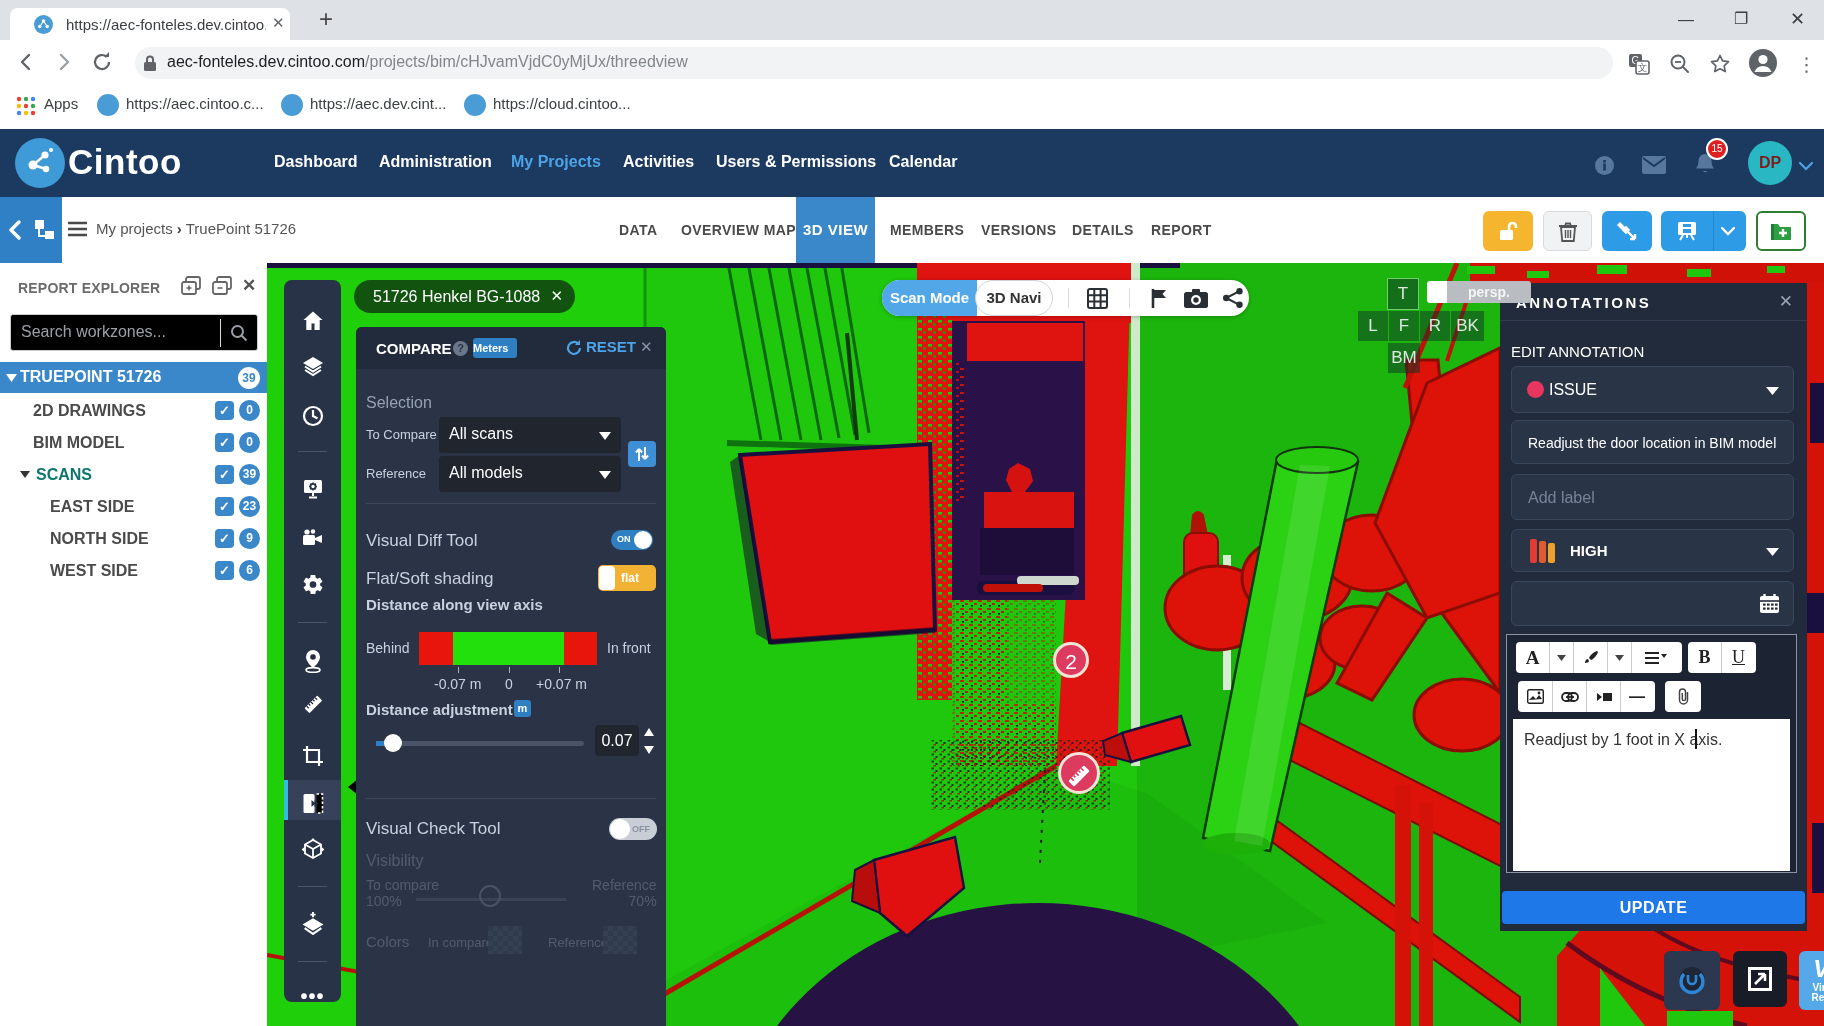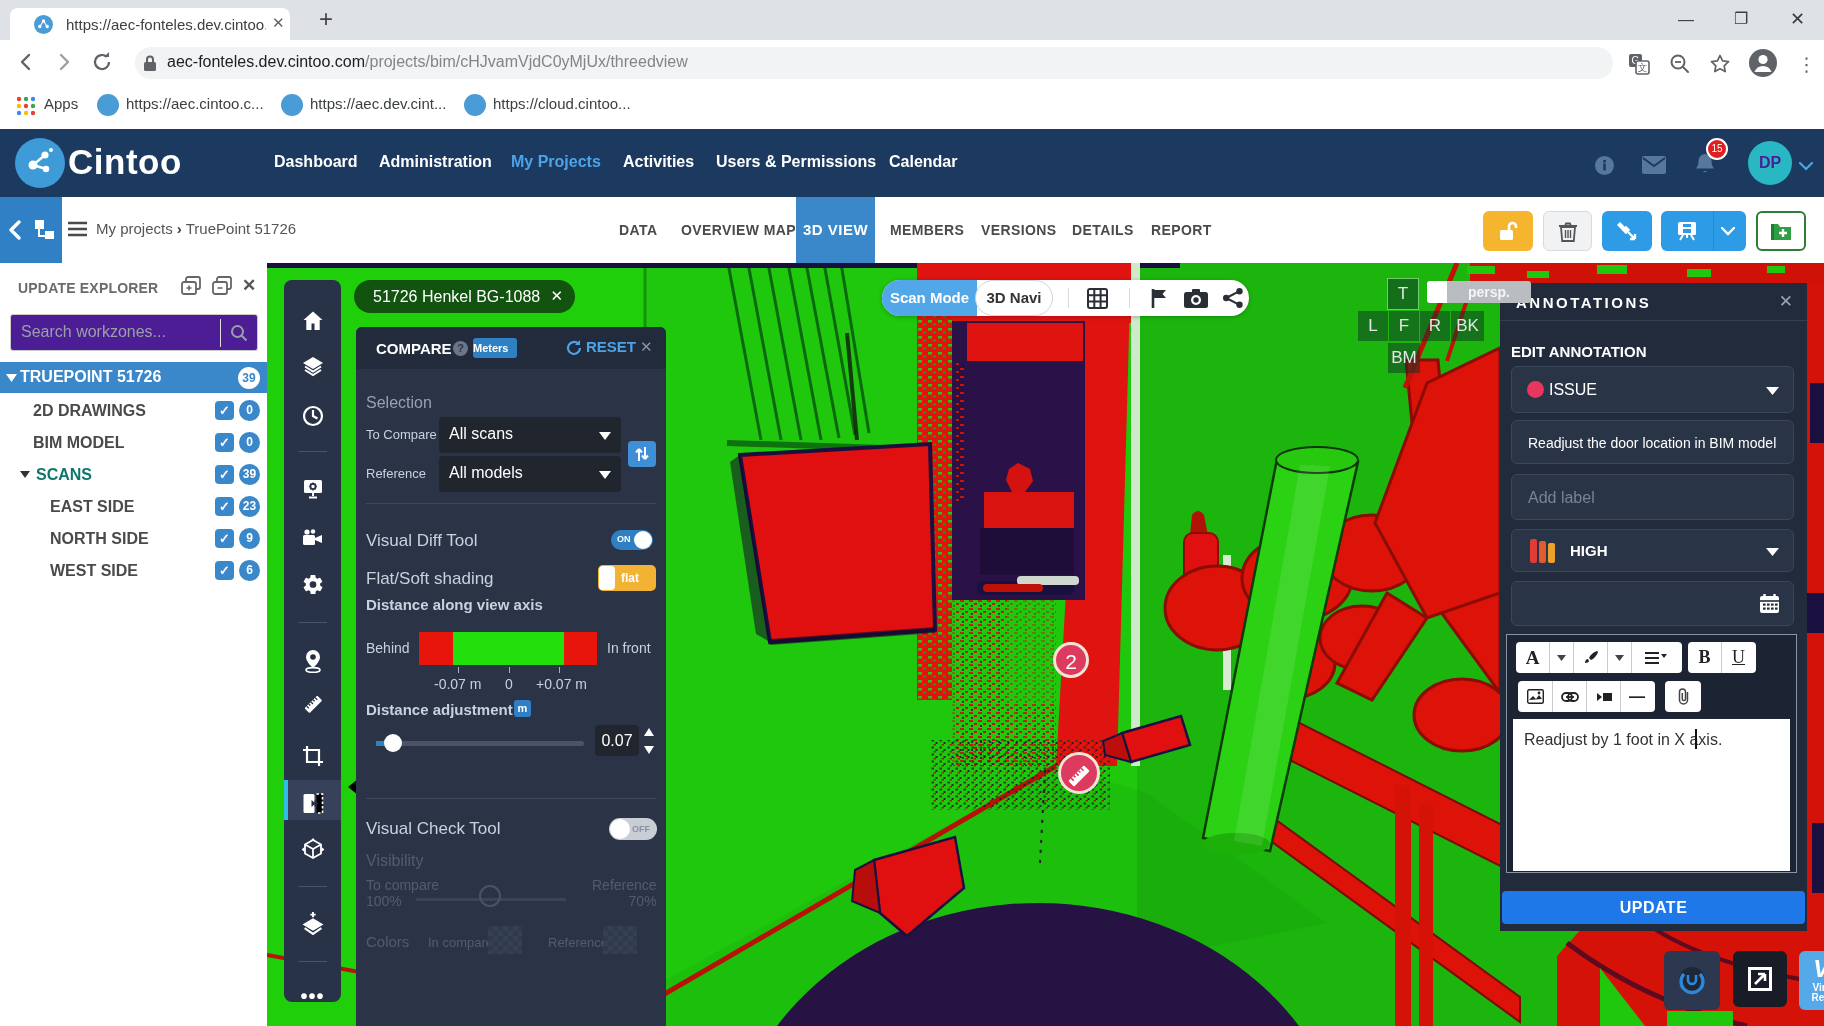--- a/index.html
+++ b/index.html
@@ -21,36 +21,36 @@
 #url span { color:#80868b; }
 #bookbar { left:0; top:85px; width:1824px; height:44px; background:#fff; }
 .bm { top:10px; font-size:15px; color:#3c4043; white-space:nowrap; }
 .bmfav { width:22px; height:22px; border-radius:50%; background:#4a9cd6; top:9px; }
 
 
 #navbar { left:0; top:129px; width:1824px; height:68px; background:#1c3a60; }
 #brand { left:68px; top:13px; color:#fff; font-size:35px; font-weight:bold; letter-spacing:0.5px; }
 .nav { top:24px; color:#fff; font-size:16px; font-weight:bold; }
 .nav.active { color:#4da3e8; }
-#dp { left:1748px; top:12px; width:44px; height:44px; border-radius:50%; background:#29b7c3; color:#4c1d95; font-size:16px; font-weight:bold; text-align:center; line-height:44px; }
+#dp { left:1748px; top:12px; width:44px; height:44px; border-radius:50%; background:#29b7c3; color:#7f1d1d; font-size:16px; font-weight:bold; text-align:center; line-height:44px; }
 #bellbadge { left:1706px; top:9px; width:22px; height:22px; border-radius:50%; background:#e02020; border:2px solid #fff; color:#fff; font-size:10px; text-align:center; line-height:18px; }
 
 
 #subbar { left:0; top:197px; width:1824px; height:66px; background:#fff; }
 #subblue { left:0; top:0; width:62px; height:66px; background:#2f80c4; }
 #crumb { left:96px; top:23px; font-size:15px; color:#555; }
 .tab2 { top:25px; font-size:14px; color:#4a4a4a; letter-spacing:0.4px; font-weight:bold; white-space:nowrap; }
 #tab3d { left:796px; top:0px; width:79px; height:66px; background:#3a87ca; }
 #tab3d span { color:#fff; font-size:15px; font-weight:bold; letter-spacing:0.5px; line-height:66px; display:block; text-align:center; }
 .actbtn { top:14px; height:40px; border-radius:6px; }
 
 
 #sidebar { left:0; top:263px; width:267px; height:763px; background:#fff; }
 #pehead { left:18px; top:17px; font-size:14px; font-weight:bold; color:#6b6b6b; letter-spacing:0.2px; }
-#searchbox { left:10px; top:51px; width:248px; height:37px; border:1px solid #ccc; border-radius:3px; background:#4c1d95; }
+#searchbox { left:10px; top:51px; width:248px; height:37px; border:1px solid #ccc; border-radius:3px; background:#000000; }
 #searchbox span { position:absolute; left:10px; top:8px; font-size:16px; color:#9aa0a6; }
 .trow { left:0; width:267px; height:26px; font-size:16px; color:#3f3f3f; }
 #trowsel { left:0; top:99px; width:267px; height:31px; background:#3a87ca; }
 #trowsel .lbl { position:absolute; left:20px; top:6px; color:#fff; font-weight:bold; font-size:16px; }
 .cb { position:absolute; left:215px; width:19px; height:19px; background:#3a87ca; border-radius:4px; color:#fff; font-size:13px; text-align:center; line-height:19px; font-weight:bold; }
 .bdg { position:absolute; left:239px; width:21px; height:21px; background:#3a87ca; border-radius:50%; color:#fff; font-size:12px; font-weight:bold; text-align:center; line-height:21px; }
 
 
 #vp { left:267px; top:263px; width:1557px; height:763px; background:#1fc70d; overflow:hidden; }
 
@@ -270,21 +270,21 @@
   <div class="actbtn abs" style="left:1756px;width:50px;background:#fff;border:2px solid #2e7d32">
     <svg style="margin:8px auto 0;display:block" width="24" height="22" viewBox="0 0 24 22">
           <path d="M2 3h7l2 3h11v13H2z" fill="#2e9e44"></path>
           <rect x="2" y="3" width="3" height="16" fill="#1d7d31"></rect>
           <path d="M14 8v8M10 12h8" stroke="#fff" stroke-width="2.4"></path>
         </svg>
   </div>
 </div>
 
 <div id="sidebar" class="abs">
-  <div id="pehead" class="abs">UPDATE EXPLORER</div>
+  <div id="pehead" class="abs">REPORT EXPLORER</div>
   <svg class="abs" style="left:181px;top:13px" width="22" height="20" viewBox="0 0 22 20">
         <rect x="5" y="1" width="14" height="12" rx="2" fill="none" stroke="#666" stroke-width="1.8"></rect>
         <rect x="1" y="6" width="14" height="12" rx="2" fill="#fff" stroke="#666" stroke-width="1.8"></rect>
         <path d="M8 9.5v5M5.5 12h5" stroke="#666" stroke-width="1.6"></path>
       </svg>
   <svg class="abs" style="left:212px;top:13px" width="22" height="20" viewBox="0 0 22 20">
         <rect x="5" y="1" width="14" height="12" rx="2" fill="none" stroke="#666" stroke-width="1.8"></rect>
         <rect x="1" y="6" width="14" height="12" rx="2" fill="#fff" stroke="#666" stroke-width="1.8"></rect>
         <path d="M5.5 12h5" stroke="#666" stroke-width="1.6"></path>
       </svg>
@@ -626,21 +626,21 @@
       <div style="position:absolute;left:132px;top:599px;width:34px;height:28px;background:repeating-conic-gradient(#5a6478 0% 25%, #434d61 0% 50%) 0 0/10px 10px"></div>
       <div class="cmplbl" style="left:192px;top:608px;font-size:13px">Reference</div>
       <div style="position:absolute;left:247px;top:599px;width:34px;height:28px;background:repeating-conic-gradient(#5a6478 0% 25%, #434d61 0% 50%) 0 0/10px 10px"></div>
     </div>
   </div>
 
   <div id="ann">
     <div style="position:absolute;left:16px;top:11px;font-size:15px;font-weight:bold;letter-spacing:2.5px">ANNOTATIONS</div>
     <div style="position:absolute;right:14px;top:8px;font-size:17px;color:#9aa3b2">✕</div>
     <div style="position:absolute;left:0;top:37px;width:307px;height:1px;background:#323d50"></div>
-    <div style="position:absolute;left:11px;top:60px;font-size:15px;font-weight:bold">EDIT ANNOTATION</div>
+    <div style="position:absolute;left:11px;top:60px;font-size:15px;font-weight:normal">EDIT ANNOTATION</div>
     <div class="annbox" style="top:83px;height:47px">
       <span style="position:absolute;left:15px;top:14px;width:17px;height:17px;background:#e8365f;border-radius:50%"></span>
       <span style="position:absolute;left:37px;top:14px;font-size:16px">ISSUE</span>
       <svg style="position:absolute;right:14px;top:20px" width="13" height="8" viewBox="0 0 13 8">
             <path d="M0 0h13L6.5 8z" fill="#fff"></path>
           </svg>
     </div>
     <div class="annbox" style="top:137px;height:44px">
           <span style="position:absolute;left:16px;top:14px;font-size:14px;white-space:nowrap">Readjust the door location in BIM model</span>
         </div>

